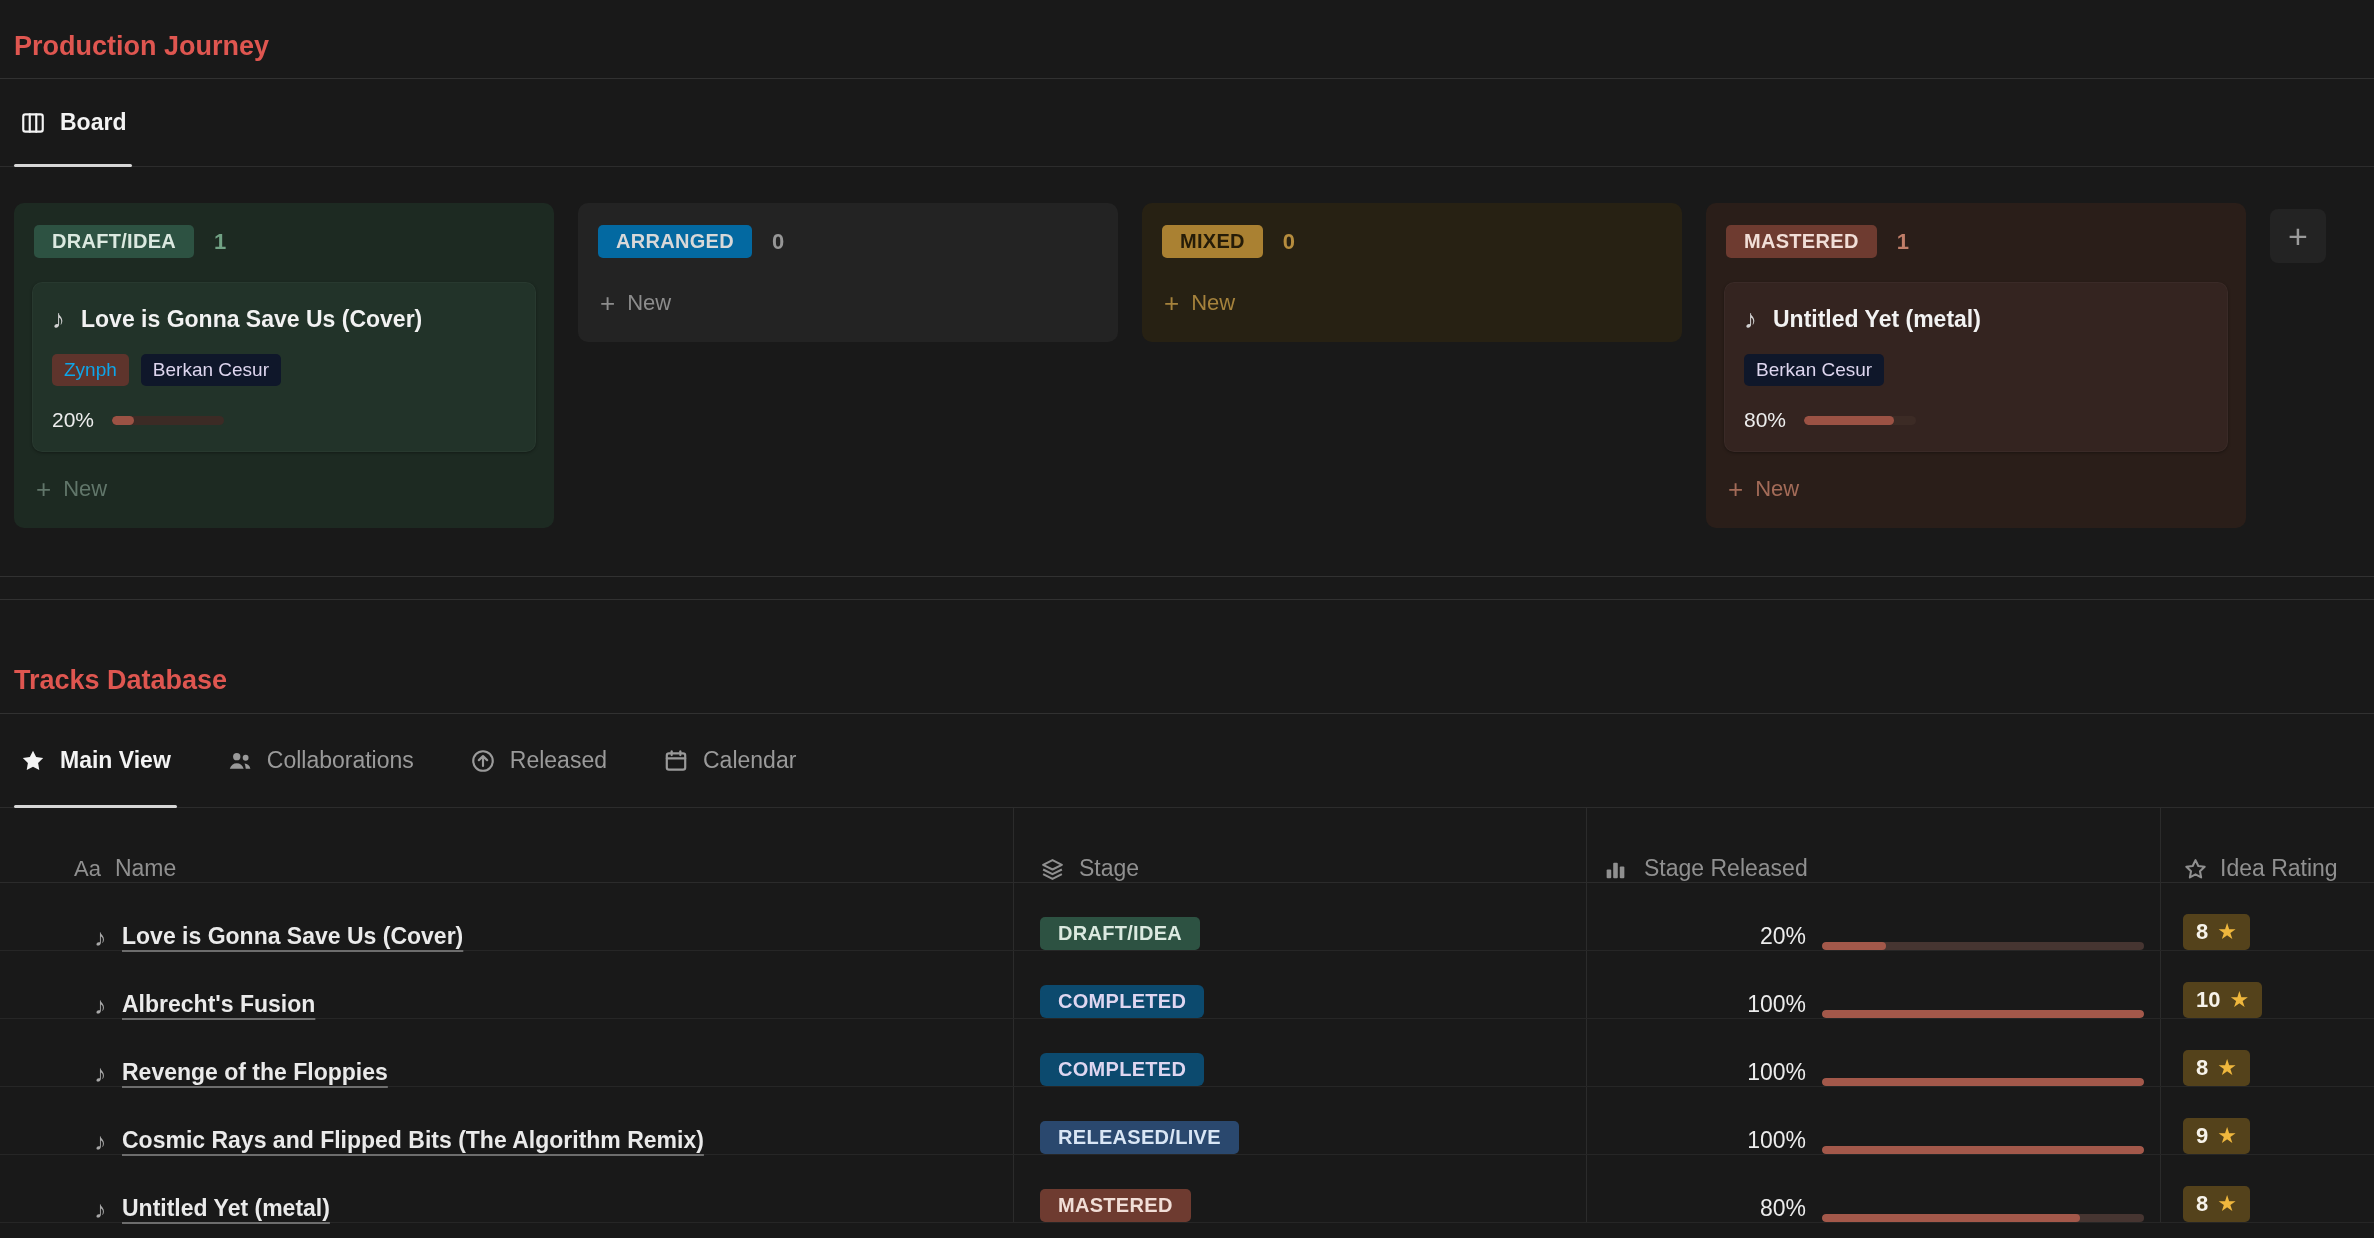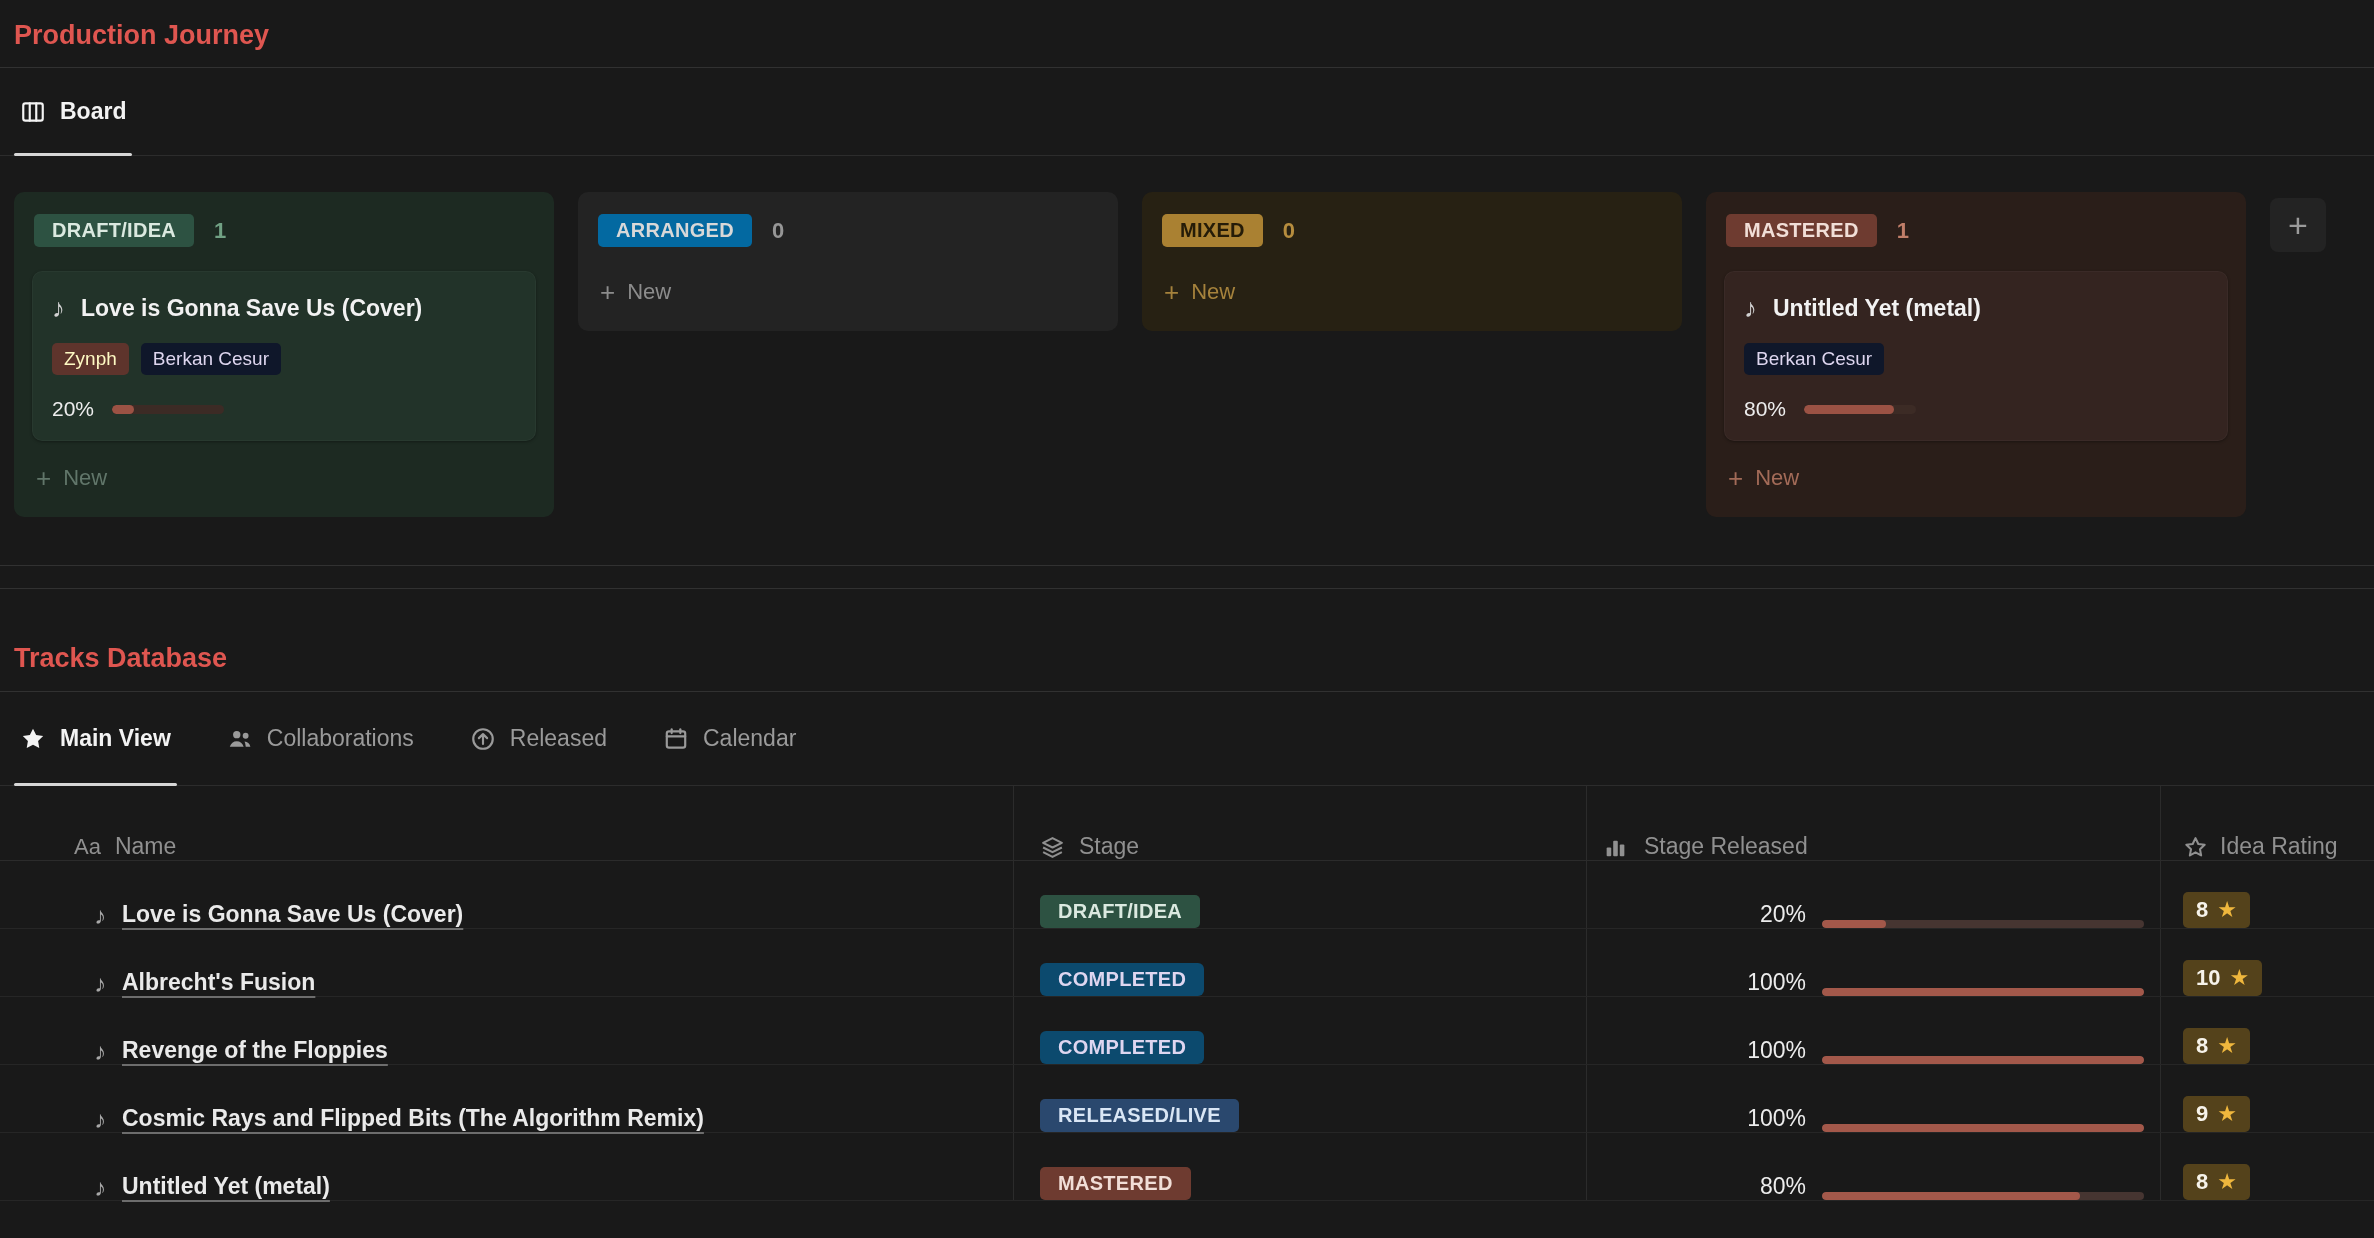--- a/index.html
+++ b/index.html
@@ -8,20 +8,21 @@
     width:2374px; height:1238px; background:#191919; color:#e6e6e6;
     font-family:"Liberation Sans","DejaVu Sans",sans-serif;
     overflow:hidden; position:relative;
   }
   .rule { border-top:1px solid #313131; width:100%; }
 
   
   .section-title {
     color:#df5650; font-size:27px; font-weight:700; line-height:34px;
     padding:18px 16px 15px 14px;
+    margin-top:11px;
   }
   .section-title.second { padding:52px 16px 16px 14px; }
 
   
   .tabbar {
     display:flex; align-items:center; gap:44px;
     padding:0 14px; border-bottom:1px solid #2c2c2c; width:100%;
   }
   .tabbar.board-tabbar { height:88px; }
   .tabbar.tracks-tabbar { height:94px; }
@@ -68,21 +69,21 @@
     box-shadow:0 1px 3px rgba(0,0,0,.35), inset 0 0 0 1px rgba(255,255,255,.03);
     cursor:pointer;
   }
   .card.green { background:#223329; }
   .card.red   { background:#342420; }
   .card-title-row { display:flex; align-items:center; gap:16px; }
   .note-icon { color:#d2d2d2; font-size:26px; line-height:1; }
   .card-title { font-size:23px; font-weight:600; color:#f2f2f2; line-height:34px; }
   .card-tags { display:flex; gap:12px; margin-top:18px; flex-wrap:wrap; }
   .tag { font-size:19px; padding:5px 12px; border-radius:5px; white-space:nowrap; }
-  .tag.brown  { background:#5e342c; color:#fef9c3; }
+  .tag.brown  { background:#5e342c; color:#0ea5e9; }
   .tag.purple { background:#0f172a; color:#ded6ef; }
   .card-progress { display:flex; align-items:center; gap:18px; margin-top:22px; }
   .card-progress .pct { font-size:21px; color:#ededed; }
   .mini-bar { width:112px; height:9px; border-radius:5px; background:#3c2b25; overflow:hidden; flex:none; }
   .mini-bar .fill { display:block; height:100%; background:#9b5244; border-radius:5px; }
 
   .new-btn {
     display:flex; align-items:center; gap:12px; font-size:22px;
     margin-top:16px; padding:8px 4px; border-radius:6px; cursor:pointer;
   }

